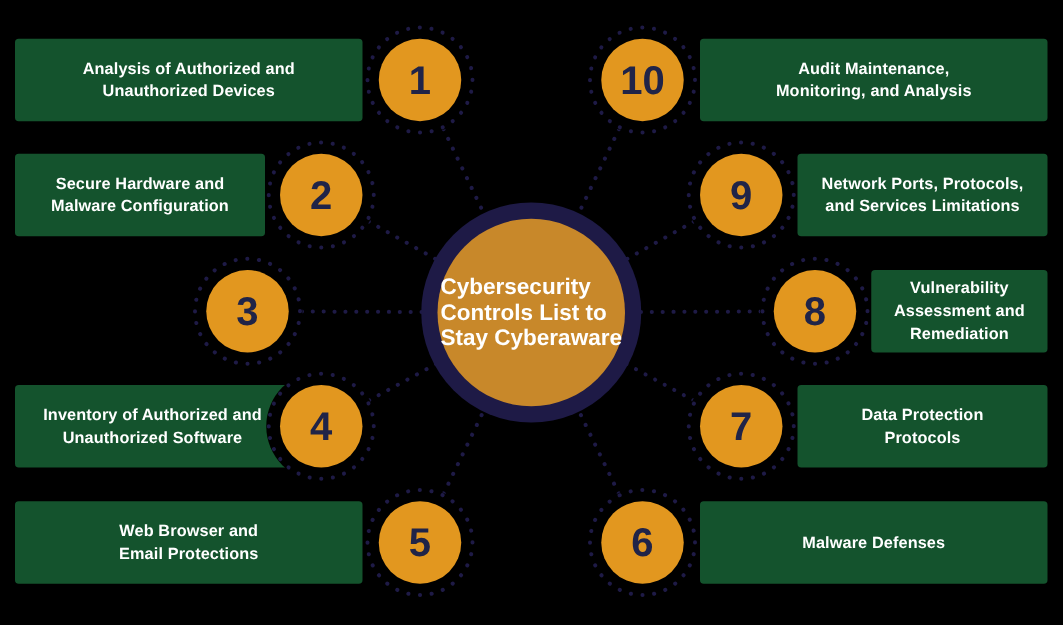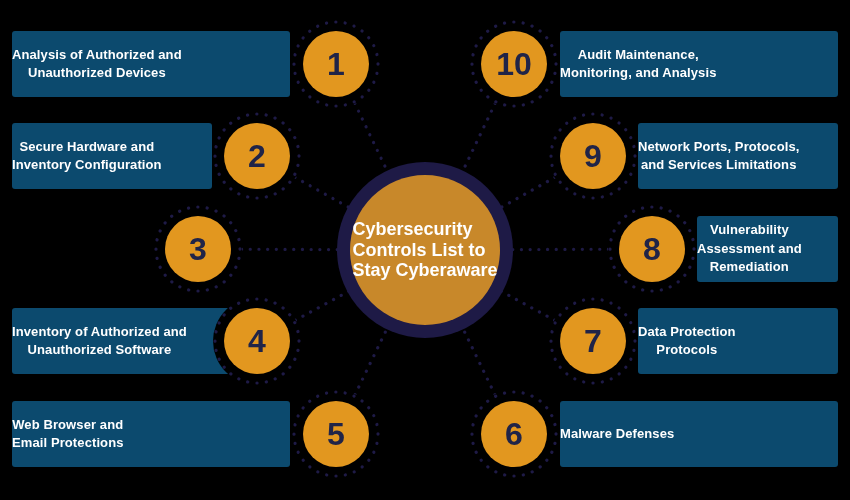--- a/index.html
+++ b/index.html
@@ -7,23 +7,23 @@
     position:relative;
     width:850px;height:500px;
     background:#000000;
     overflow:hidden;
     font-family:"Liberation Sans", sans-serif;
   }
   .links{position:absolute;left:0;top:0;width:850px;height:500px;z-index:2;}
   .bar{
     position:absolute;
     height:66px;
-    background:#0c4a6e;
+    background:#14532d;
     border-radius:3px;
-    display:flex;align-items:center;
+    display:flex;align-items:center;justify-content:center;
     z-index:1;
   }
   .bar .label{
     color:#FFFFFF;
     font-weight:700;
     font-size:13px;
     line-height:1.42;
     text-align:center;
     white-space:pre-line;
     letter-spacing:.1px;
@@ -81,21 +81,21 @@
 <body>
 
 <div class="stage">
 
   <div class="bar r1 b1">
       <span class="label">Analysis of Authorized and
 Unauthorized Devices</span>
     </div>
   <div class="bar r2 b2">
       <span class="label">Secure Hardware and
-Inventory Configuration</span>
+Malware Configuration</span>
     </div>
   <div class="bar r4 b4">
       <span class="label">Inventory of Authorized and
 Unauthorized Software</span>
     </div>
   <div class="bar r5 b5">
       <span class="label">Web Browser and
 Email Protections</span>
     </div>
   <div class="bar r5 b6">

